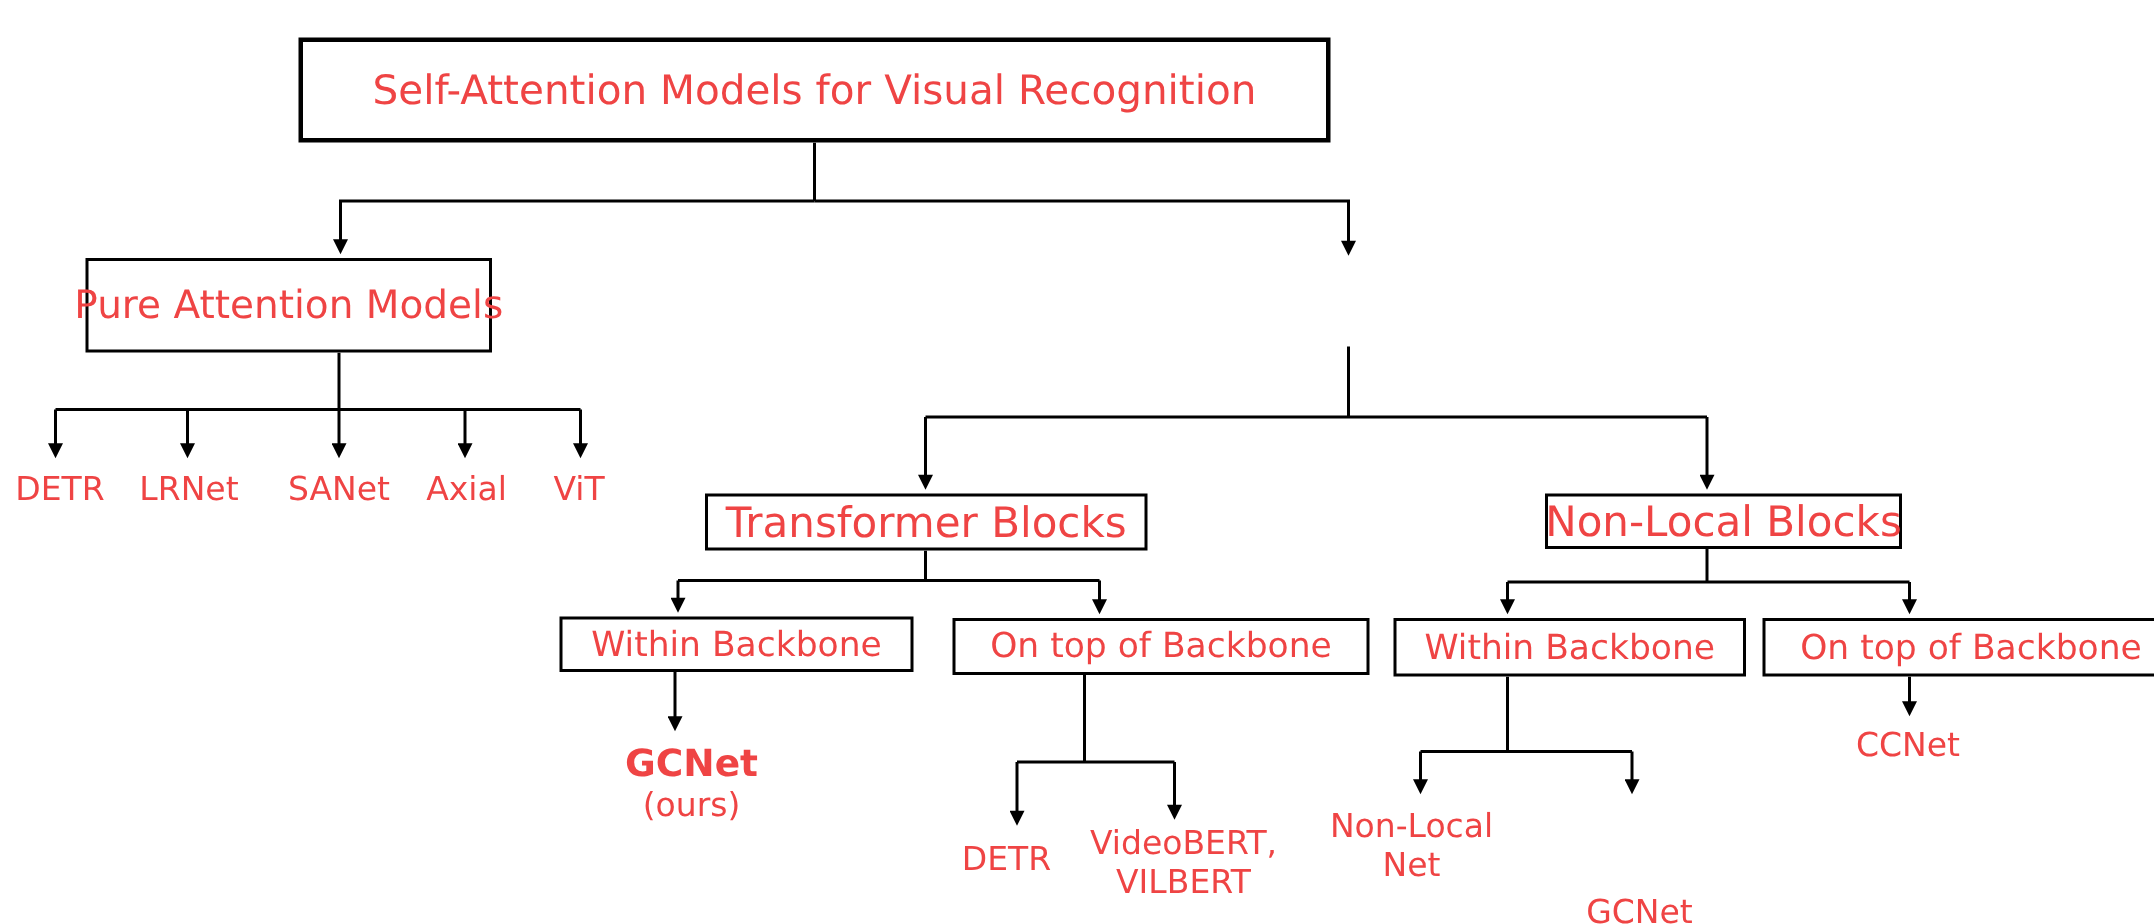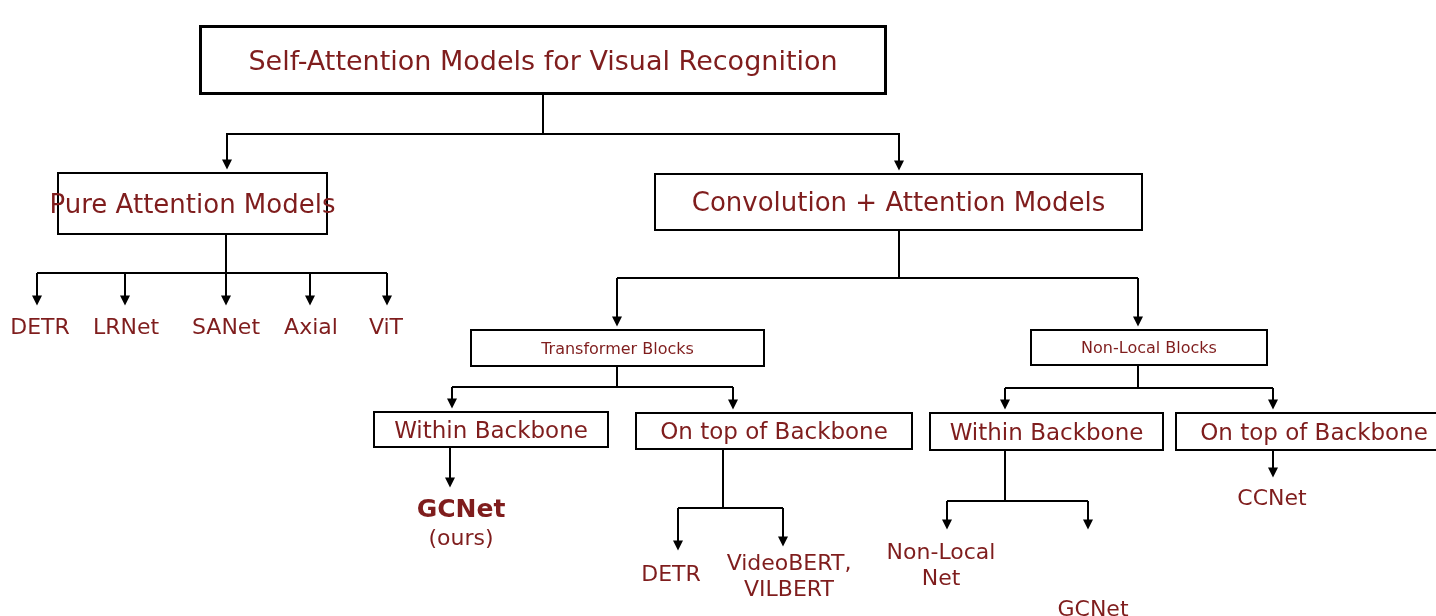--- a/index.html
+++ b/index.html
@@ -2,38 +2,38 @@
 <html><head>
 <meta charset="utf-8">
 <style>
   html, body { margin: 0; padding: 0; background: #ffffff; }
   .canvas {
     position: relative;
     width: 1436px;
     height: 616px;
     background: #ffffff;
     font-family: "DejaVu Sans", "Liberation Sans", sans-serif;
-    color: #7f1d1d;
+    color: #ef4444;
     overflow: hidden;
   }
   .wires { position: absolute; left: 0; top: 0; width: 1436px; height: 616px; }
   .box {
     position: absolute;
     box-sizing: border-box;
     border: 2px solid #000;
     background: #ffffff;
     display: flex;
     align-items: center;
     justify-content: center;
     white-space: nowrap;
     text-align: center;
   }
   .box.root { border-width: 3px; font-size: 27px; }
   .box.lvl1 { font-size: 26px; }
-  .box.lvl2 { font-size: 16px; }
+  .box.lvl2 { font-size: 28px; }
   .box.lvl3 { font-size: 23px; margin-left: 41px; }
   .clabel {
     position: absolute;
     transform: translateX(-50%);
     text-align: center;
     white-space: nowrap;
     font-size: 22px;
     line-height: 26px;
   }
   .clabel.bold { font-weight: bold; font-size: 25px; }
@@ -89,21 +89,20 @@
     <path d="M947,501 L947,520" marker-end="url(#arw)"></path>
     <path d="M1088,501 L1088,520" marker-end="url(#arw)"></path>
 
     <path d="M1273,451 L1273,468" marker-end="url(#arw)"></path>
   </svg>
 
   <div class="box root" style="left:199px; top:25px; width:688px; height:70px;">Self-Attention Models for Visual Recognition</div>
 
   <div class="box lvl1" style="left:57px; top:172px; width:271px; height:63px;">Pure Attention Models</div>
 
-  <div class="box lvl1" style="left:654px; top:173px; width:489px; height:58px;">Convolution + Attention Models</div>
 
   <div class="box lvl2" style="left:470px; top:329px; width:295px; height:38px;">Transformer Blocks</div>
 
   <div class="box lvl2" style="left:1019px; top:329px; width:238px; height:37px;margin-left:11px;">Non-Local Blocks</div>
 
   <div class="box lvl3" style="left:332px; top:411px; width:236px; height:37px;">Within Backbone</div>
 
   <div class="box lvl3" style="left:594px; top:412px; width:278px; height:38px;">On top of Backbone</div>
 
   <div class="box lvl3" style="left:888px; top:412px; width:235px; height:39px;">Within Backbone</div>

